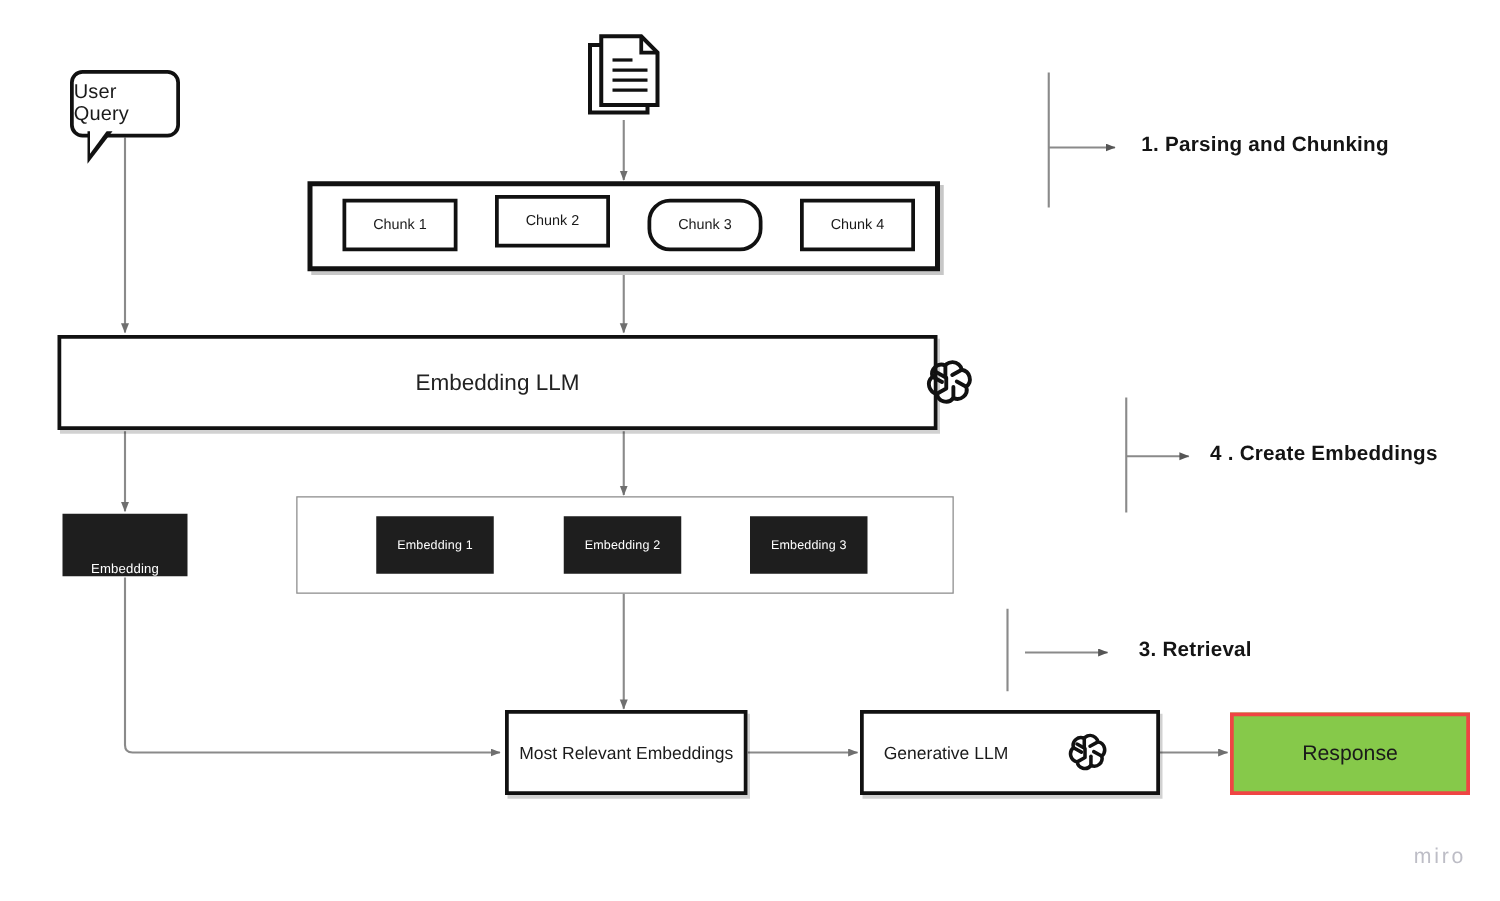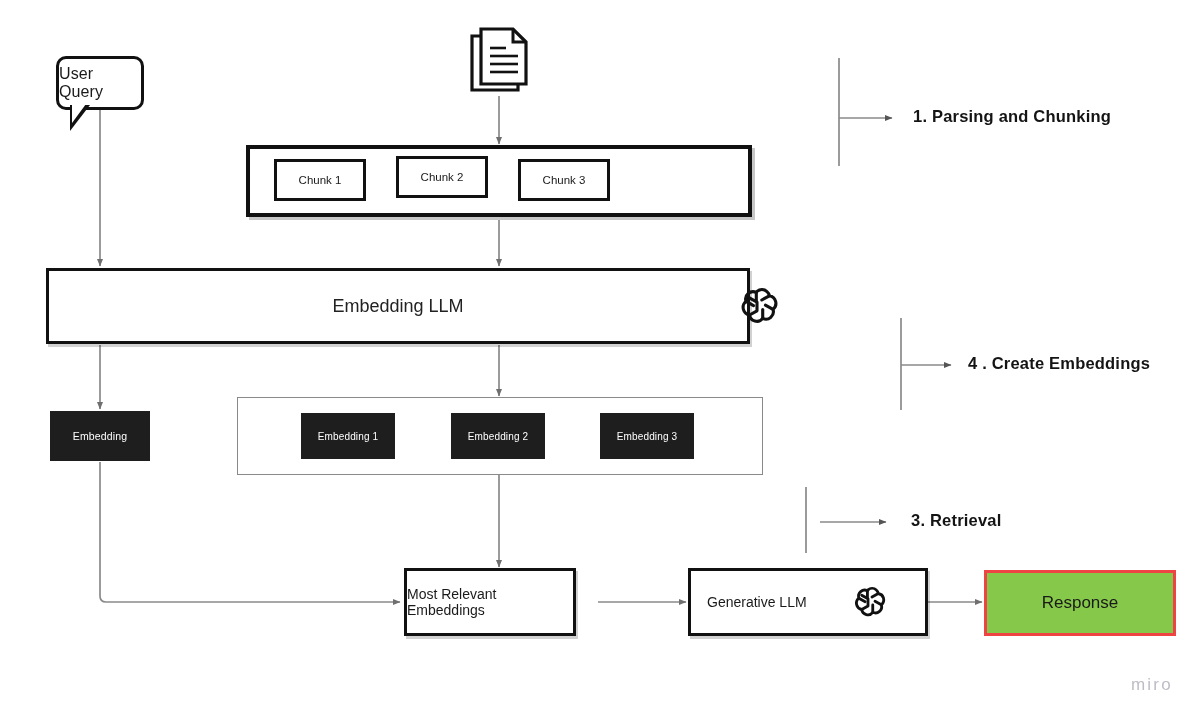--- a/index.html
+++ b/index.html
@@ -206,22 +206,25 @@
   </div>
 
   <div class="container-heavy" style="position:absolute; left:246px; top:145px; width:506px; height:72px; box-sizing:border-box;"></div>
 
   <div class="node box-heavy" style="left:274px; top:159px; width:92px; height:42px;">
     <span>Chunk 1</span>
   </div>
   <div class="node box-heavy" style="left:396px; top:156px; width:92px; height:42px;">
     <span>Chunk 2</span>
   </div>
-  <div class="node box-heavy" style="left:518px; top:159px; width:92px; height:42px;">
+  <div class="node box-heavy" style="left:518px; top:159px; width:92px; height:42px;border-radius:18px;">
     <span>Chunk 3</span>
+  </div>
+  <div class="node box-heavy" style="left:640px; top:159px; width:92px; height:42px;">
+    <span>Chunk 4</span>
   </div>
 
   <div class="node box-bar" style="left:46px; top:268px; width:704px; height:76px;">
     <span class="bar-label">Embedding LLM</span>
   </div>
   <div class="oai" style="left:733px; top:282px; width:48px; height:48px;">
     <svg width="48" height="48" viewBox="0 0 48 48" xmlns="http://www.w3.org/2000/svg">
       <g fill="none" stroke="#111111" stroke-width="3.1" stroke-linejoin="round" stroke-linecap="round">
         <path d="M24,9.4 C27.0,7.0 31.2,7.1 34.0,9.6 C35.3,10.7 36.1,12.2 36.4,13.8
                  C39.3,14.3 41.8,16.4 42.6,19.4 C43.4,22.4 42.3,25.5 40.0,27.4
@@ -232,37 +235,37 @@
         <path d="M16.5,33.0 L24.0,28.8 L24.0,20.2 L16.4,15.9"></path>
         <path d="M13.0,19.4 L20.6,23.6"></path>
         <path d="M29.7,36.4 L29.7,27.6"></path>
         <path d="M40.0,27.4 L32.4,23.2"></path>
         <path d="M36.4,13.8 L28.8,18.0"></path>
         <path d="M23.3,10.4 L23.3,19.2"></path>
       </g>
     </svg>
   </div>
 
-  <div class="node box-dark" style="left:50px; top:411px; width:100px; height:50px;">
+  <div class="node box-dark" style="left:50px; top:411px; width:100px; height:50px;align-items:flex-end;">
     <span>Embedding</span>
   </div>
 
   <div class="container-thin" style="position:absolute; left:237px; top:397px; width:526px; height:78px; box-sizing:border-box;"></div>
 
   <div class="node box-dark small" style="left:301px; top:413px; width:94px; height:46px;">
     <span>Embedding 1</span>
   </div>
   <div class="node box-dark small" style="left:451px; top:413px; width:94px; height:46px;">
     <span>Embedding 2</span>
   </div>
   <div class="node box-dark small" style="left:600px; top:413px; width:94px; height:46px;">
     <span>Embedding 3</span>
   </div>
 
-  <div class="node box-bar" style="left:404px; top:568px; width:172px; height:68px;">
+  <div class="node box-bar" style="left:404px; top:568px; width:194px; height:68px;">
     <span class="flow-label">Most Relevant Embeddings</span>
   </div>
 
   <div class="node box-bar" style="left:688px; top:568px; width:240px; height:68px; justify-content:flex-start; padding-left:16px;">
     <span class="flow-label">Generative LLM</span>
   </div>
   <div class="oai" style="left:848px; top:582px; width:40px; height:40px;">
     <svg width="40" height="40" viewBox="0 0 48 48" xmlns="http://www.w3.org/2000/svg">
       <g fill="none" stroke="#111111" stroke-width="3.4" stroke-linejoin="round" stroke-linecap="round">
         <path d="M24,9.4 C27.0,7.0 31.2,7.1 34.0,9.6 C35.3,10.7 36.1,12.2 36.4,13.8

